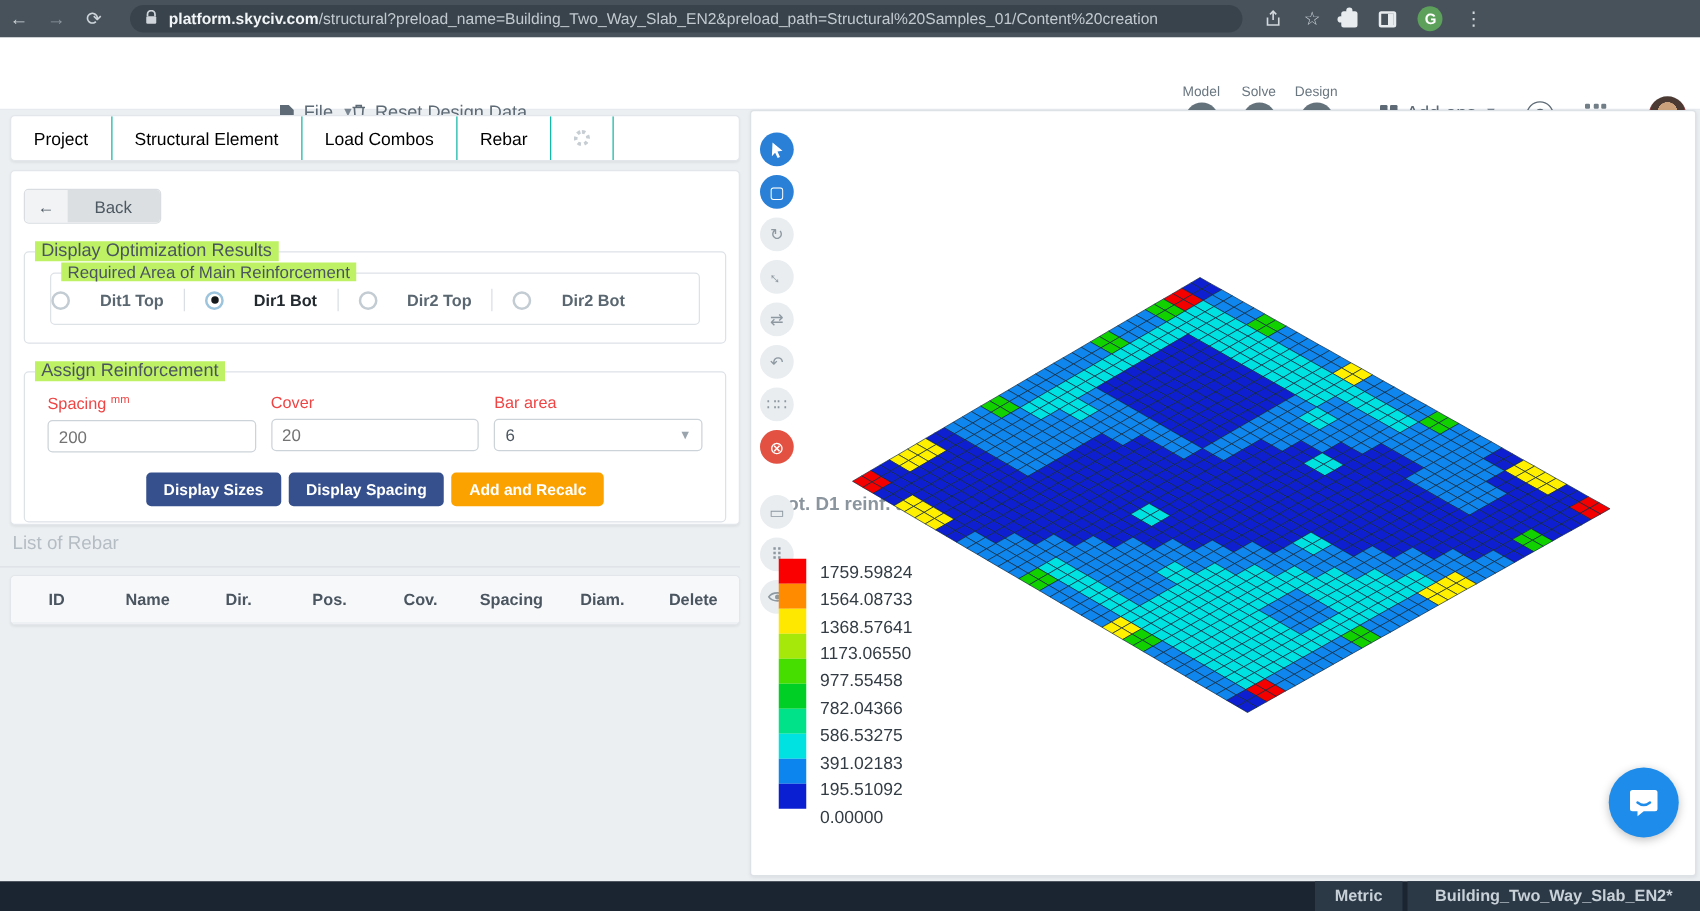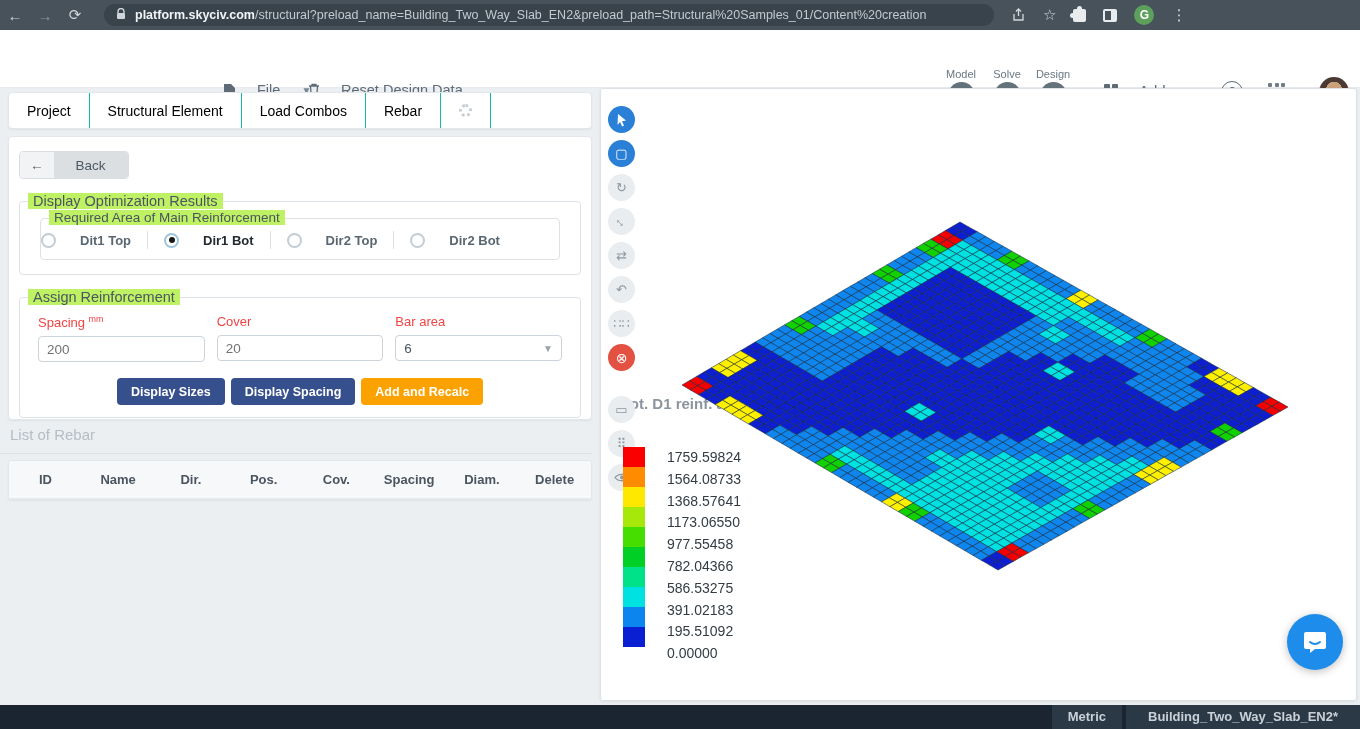--- a/index.html
+++ b/index.html
@@ -25,23 +25,23 @@
   .puzzle:after{content:"";position:absolute;left:-3px;top:4px;width:5px;height:5px;border-radius:50%;background:#e8ecee}
   .sidepanel{width:14px;height:13px;border:2px solid #e8ecee;border-radius:2px;
              background:linear-gradient(to right,transparent 55%,#e8ecee 55%)}
   .gavatar{width:20px;height:20px;border-radius:50%;background:#5da05b;color:#fff;font-size:12px;
            font-weight:bold;display:flex;align-items:center;justify-content:center}
   .kebab{font-size:15px;letter-spacing:0;color:#d3d9dd}
 
   
   .appheader{position:absolute;left:0;top:30px;width:1360px;height:58px;background:#fff;
              border-bottom:1px solid #e7eaee;color:#5e6b76;font-size:14.5px}
-  .hgroup{position:absolute;display:flex;align-items:center;gap:21px;cursor:pointer}
+  .hgroup{position:absolute;display:flex;align-items:center;gap:7px;cursor:pointer}
   .hg-file{left:223px;top:52px}
-  .hg-reset{left:308px;top:52px}
+  .hg-reset{left:281px;top:52px}
   .caret{font-size:10px;color:#7a8792}
   .steps{position:absolute;left:938px;top:38px;width:150px;height:46px}
   .steps .connector{position:absolute;left:14px;right:18px;top:30px;height:2px;background:#9aa6ae}
   .step{position:absolute;width:46px;text-align:center}
   .step .lbl{font-size:11px;color:#6a7781;margin-bottom:2px}
   .step .circ{position:relative;width:27px;height:27px;margin:0 auto;border-radius:50%;
               background:#64727c;display:flex;align-items:center;justify-content:center}
   .step .badge{position:absolute;right:-4px;bottom:-3px;width:13px;height:13px;border-radius:50%;
                background:#23b33a;border:1.5px solid #fff;color:#fff;font-size:8px;line-height:10px;text-align:center;font-weight:bold}
   .hg-addons{left:1104px;top:52px;font-size:15px}
@@ -113,21 +113,21 @@
   .vtools{position:absolute;left:7px;top:17px;z-index:5;display:flex;flex-direction:column;align-items:center}
   .vic{width:27px;height:27px;border-radius:50%;margin-bottom:7px;display:flex;align-items:center;
        justify-content:center;cursor:pointer;background:#e9edf0;color:#8d98a1;font-size:13px}
   .vic.active{background:#2a7fd6;color:#fff}
   .vic.danger{background:#e25141;color:#fff;font-size:14px}
   .vic.gap{margin-top:18px}
   .vic .rot45{display:inline-block;transform:rotate(45deg)}
   .legend{position:absolute;left:22px;top:358px;z-index:5;display:flex}
   .lbar{width:22px}
   .lband{width:22px;height:20px}
-  .lvals{margin-left:22px}
+  .lvals{margin-left:11px}
   .lval{height:21.8px;line-height:21.8px;font-size:14px;color:#333c44;white-space:nowrap}
 
   
   .chatbtn{position:absolute;left:1287px;top:614px;width:56px;height:56px;border-radius:50%;
            background:#1e8cea;z-index:8;cursor:pointer;display:flex;align-items:center;justify-content:center;
            box-shadow:0 2px 8px rgba(0,0,0,.25)}
   .statusbar{position:absolute;left:0;top:705px;width:1360px;height:24px;background:#1b2531;
              display:flex;justify-content:flex-end;align-items:stretch}
   .chip{background:#2b3947;color:#c9d1d8;font-size:13px;font-weight:bold;line-height:24px;
         padding:0 16px;margin-left:4px;cursor:pointer}

